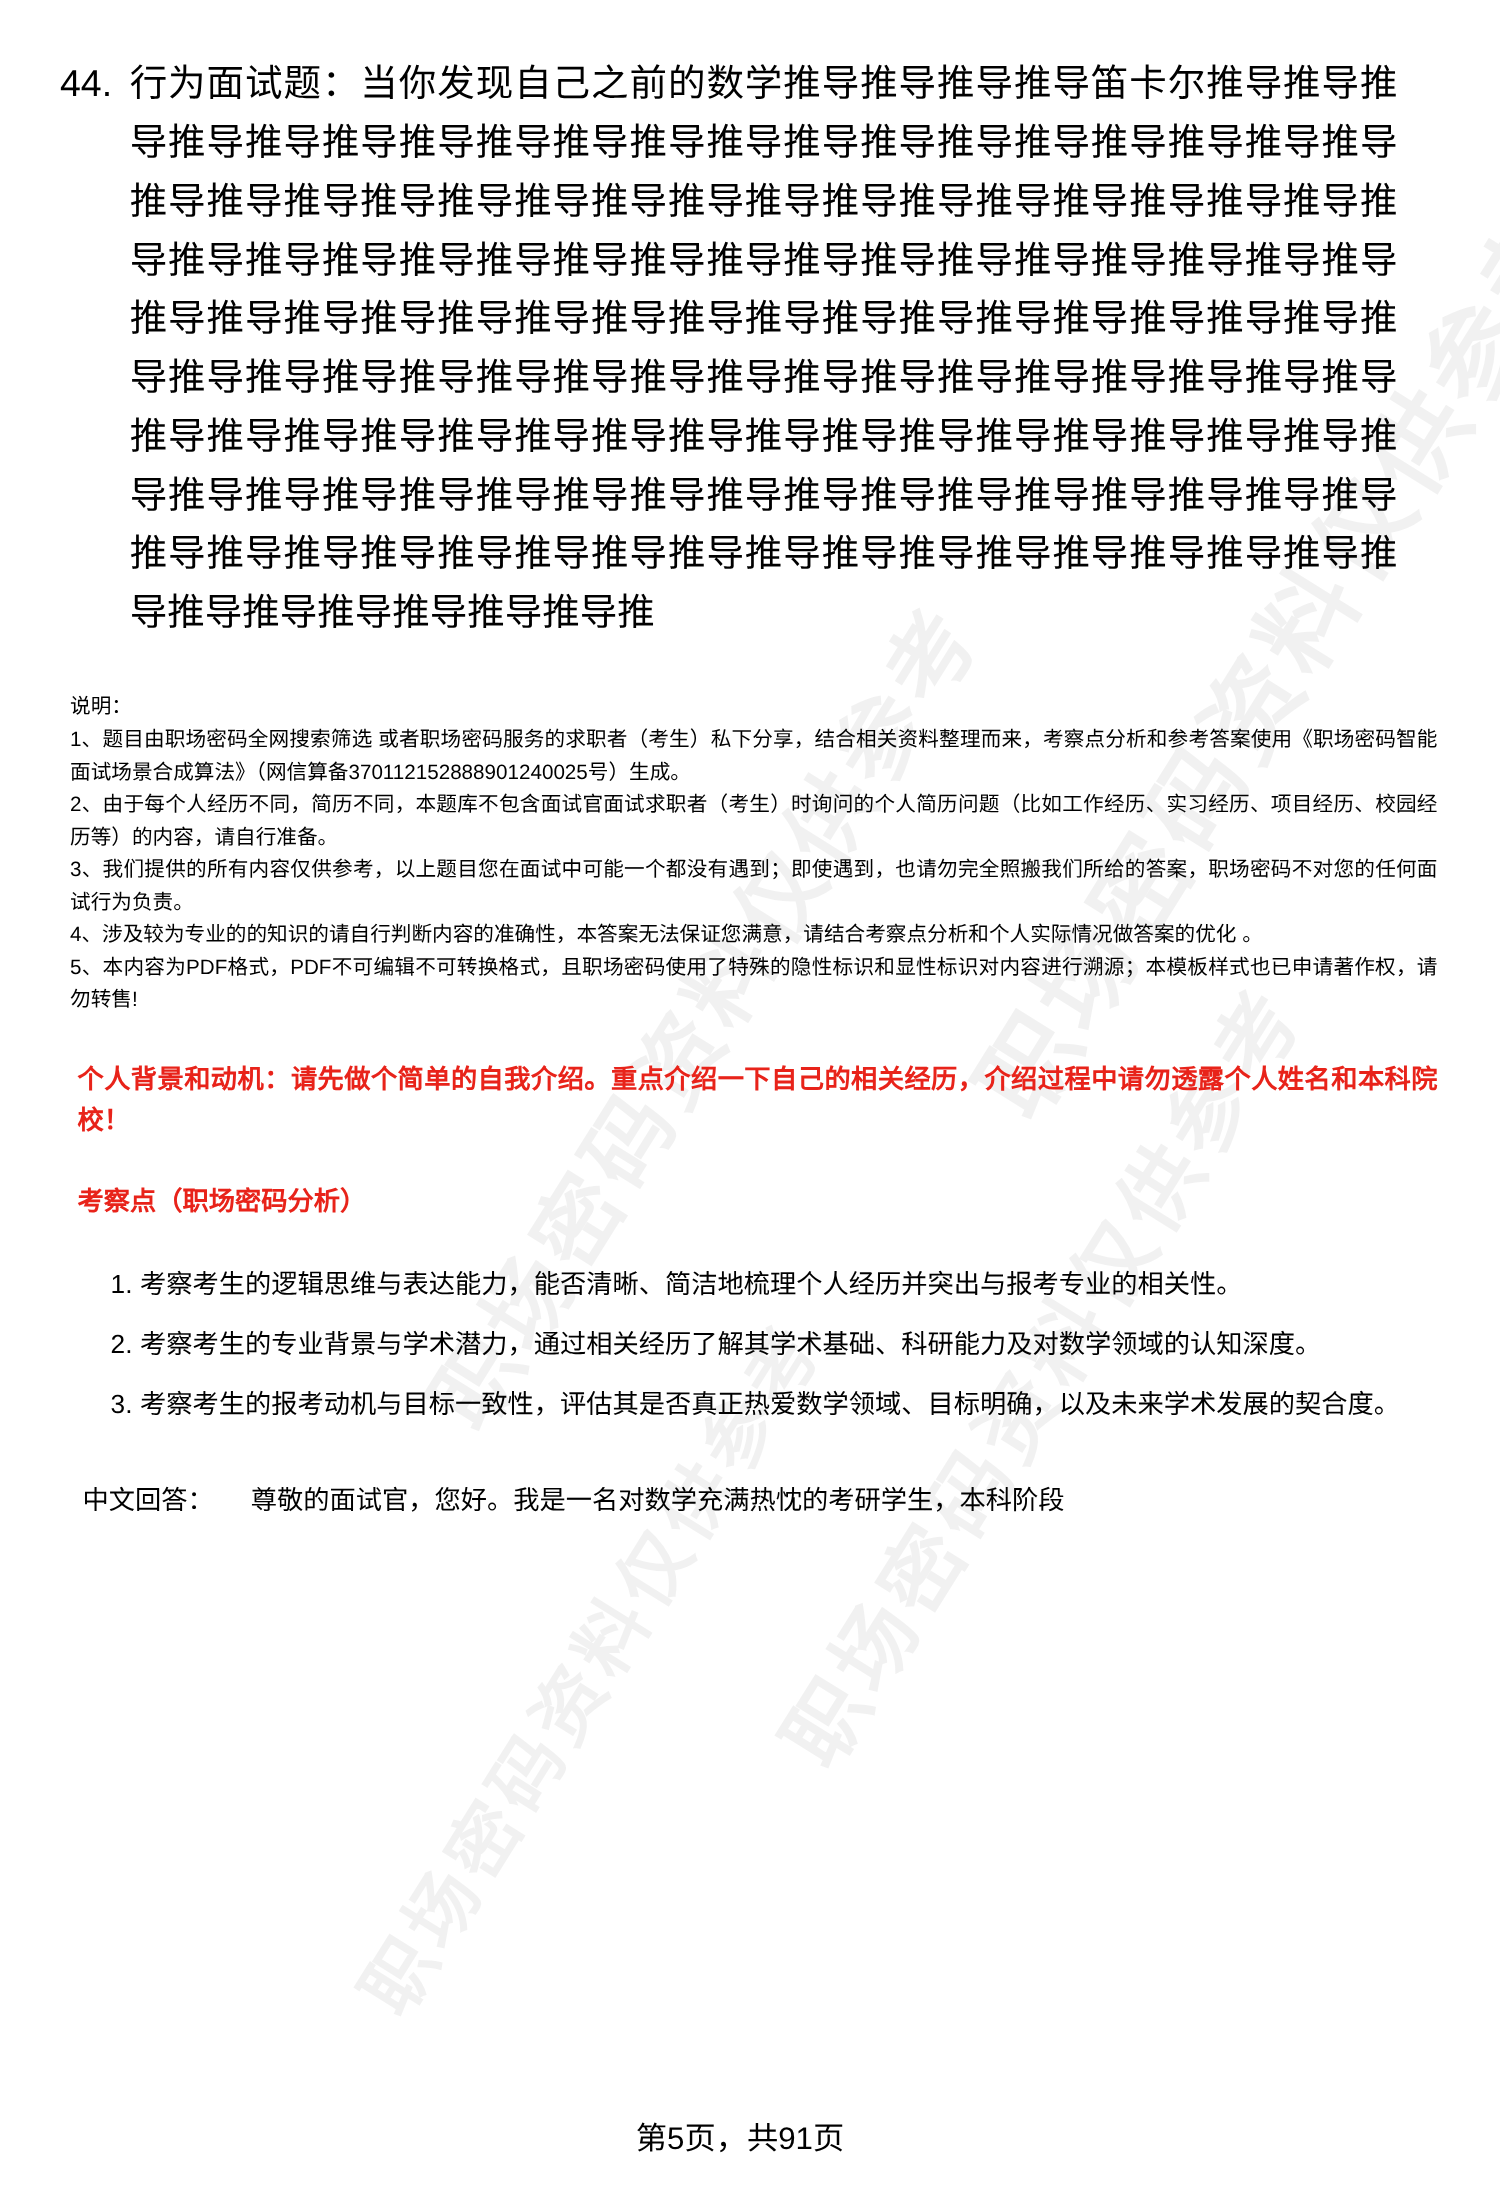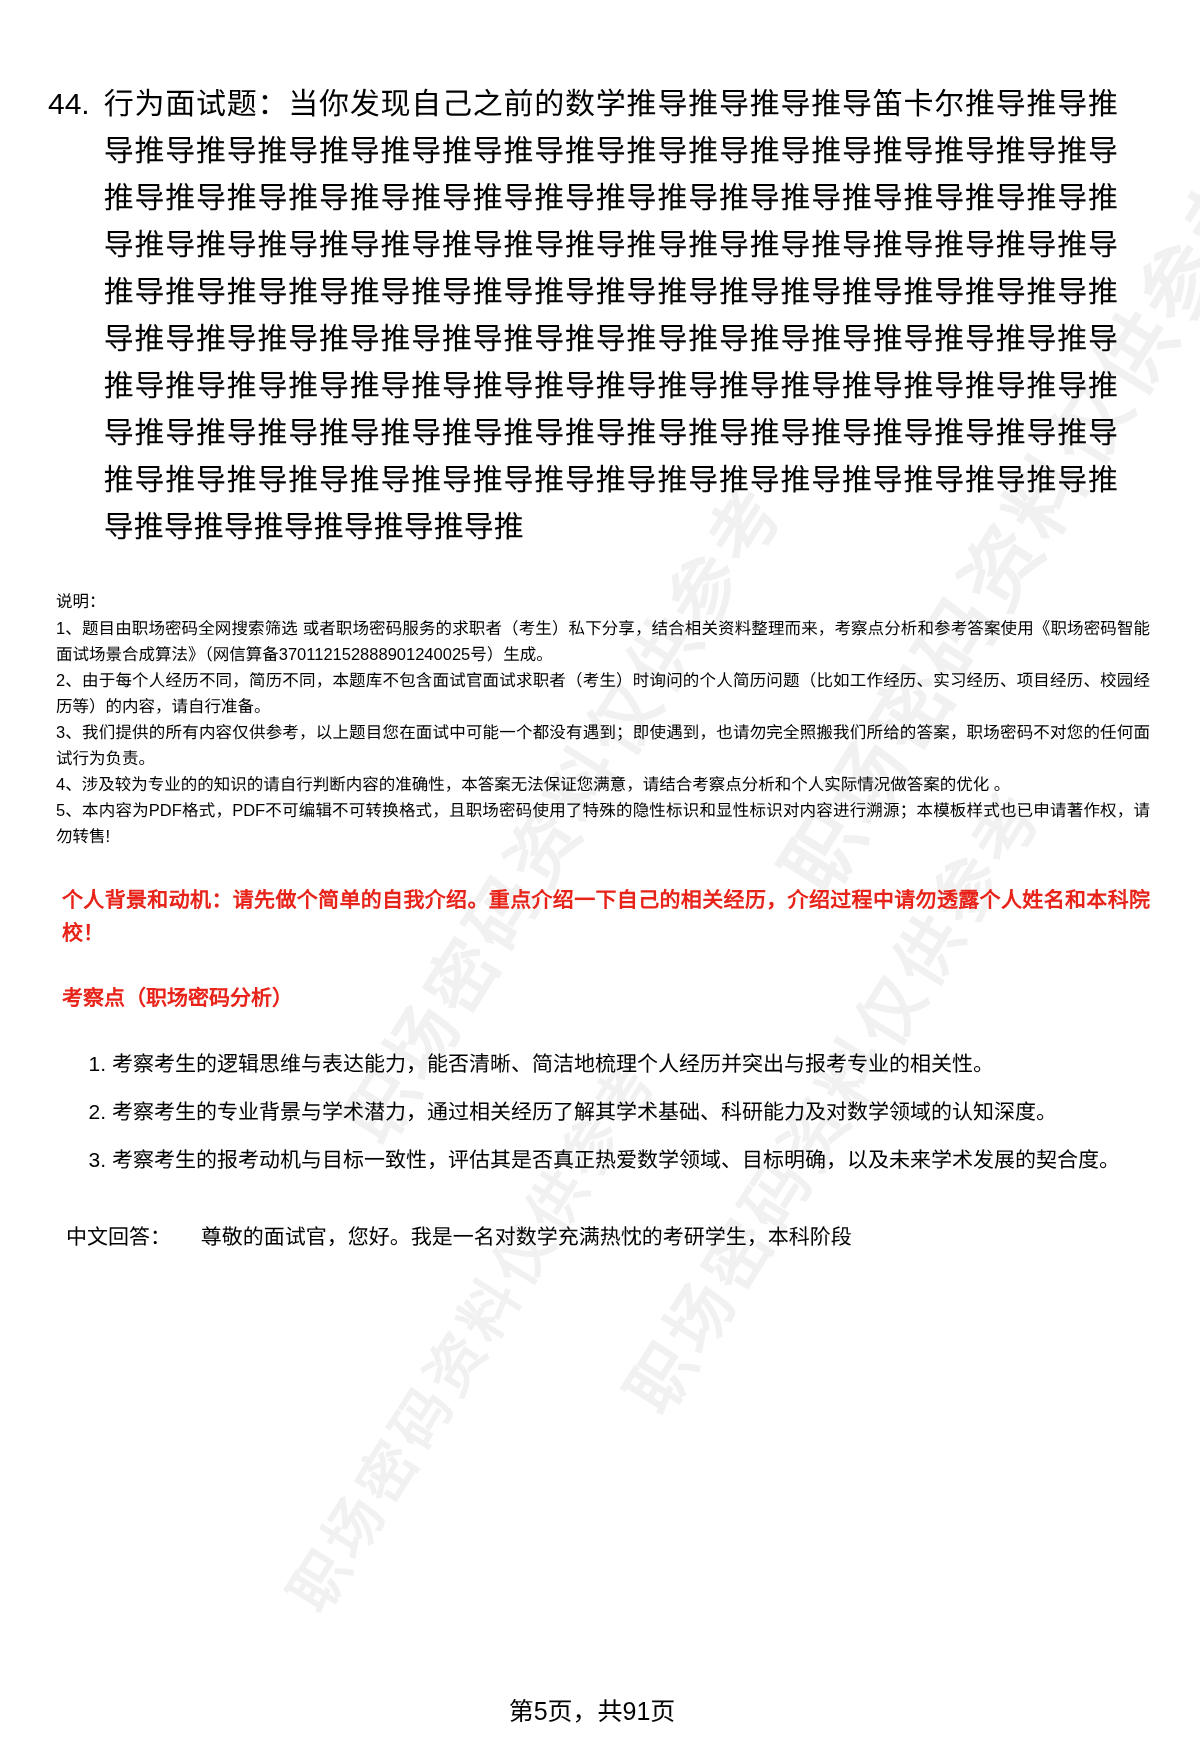--- a/index.html
+++ b/index.html
@@ -68,21 +68,20 @@
     position: relative;
     z-index: 2;
     padding: 0;
   }
 
   
   .question-block {
     display: flex;
     align-items: flex-start;
     padding: 44px 82px 0 48px;
-    margin-top: 36px;
   }
   .question-number {
     font-size: 30px;
     line-height: 47px;
     flex: 0 0 auto;
     padding-right: 14px;
     white-space: nowrap;
   }
   .question-text {
     font-size: 30px;

